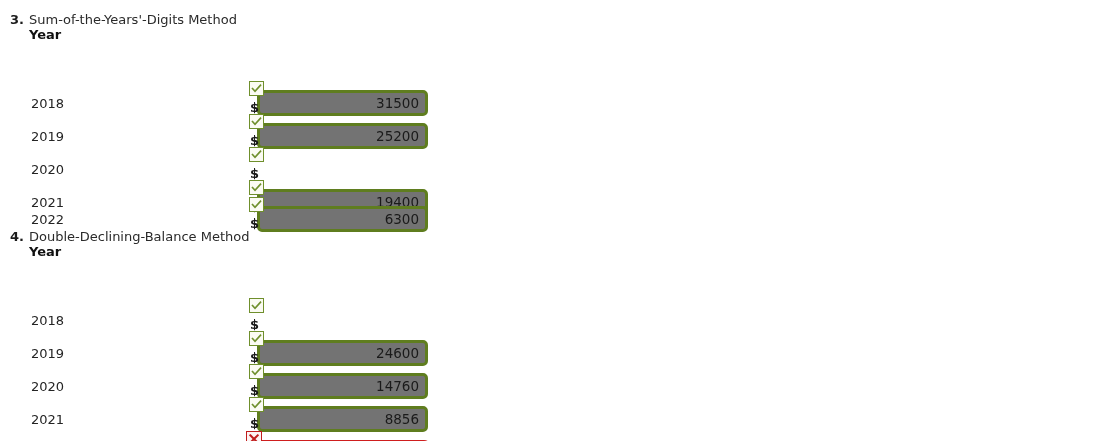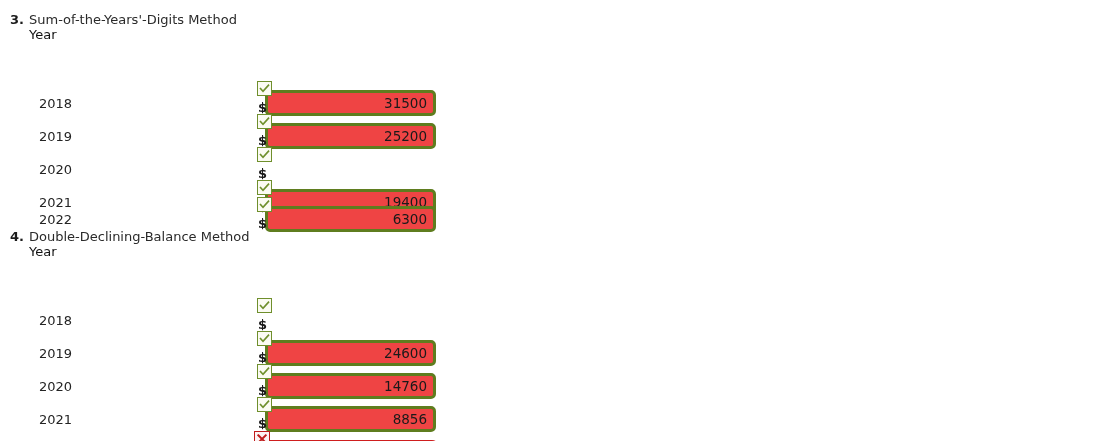--- a/index.html
+++ b/index.html
@@ -44,35 +44,34 @@
     left: 29px;
     top: 0px;
     font-size: 13px;
     color: #2a2a2a;
     white-space: nowrap;
   }
   .sec-subhead {
     position: absolute;
     left: 29px;
     top: 15px;
-    font-weight: normal;
+    font-weight: bold;
     font-size: 13px;
     color: #111111;
   }
 
   
   .rows {
     position: relative;
   }
   .row {
     position: absolute;
     left: 0;
     height: 33px;
     width: 898px;
-    margin-left: 8px;
   }
 
   .year-label {
     position: absolute;
     left: 31px;
     top: 8px;
     font-size: 13px;
     color: #242424;
     white-space: nowrap;
   }
@@ -90,21 +89,21 @@
   
   .field {
     position: absolute;
     left: 257px;
     top: 2px;
     width: 171px;
     height: 26px;
     box-sizing: border-box;
     border: 3px solid #5f7d1f;
     border-radius: 5px;
-    background: #ef4444;
+    background: #737373;
     z-index: 2;
   }
   .field .value {
     position: absolute;
     right: 6px;
     top: 2px;
     font-size: 13.5px;
     color: #1a1a1a;
     font-family: "DejaVu Sans", sans-serif;
     white-space: nowrap;

